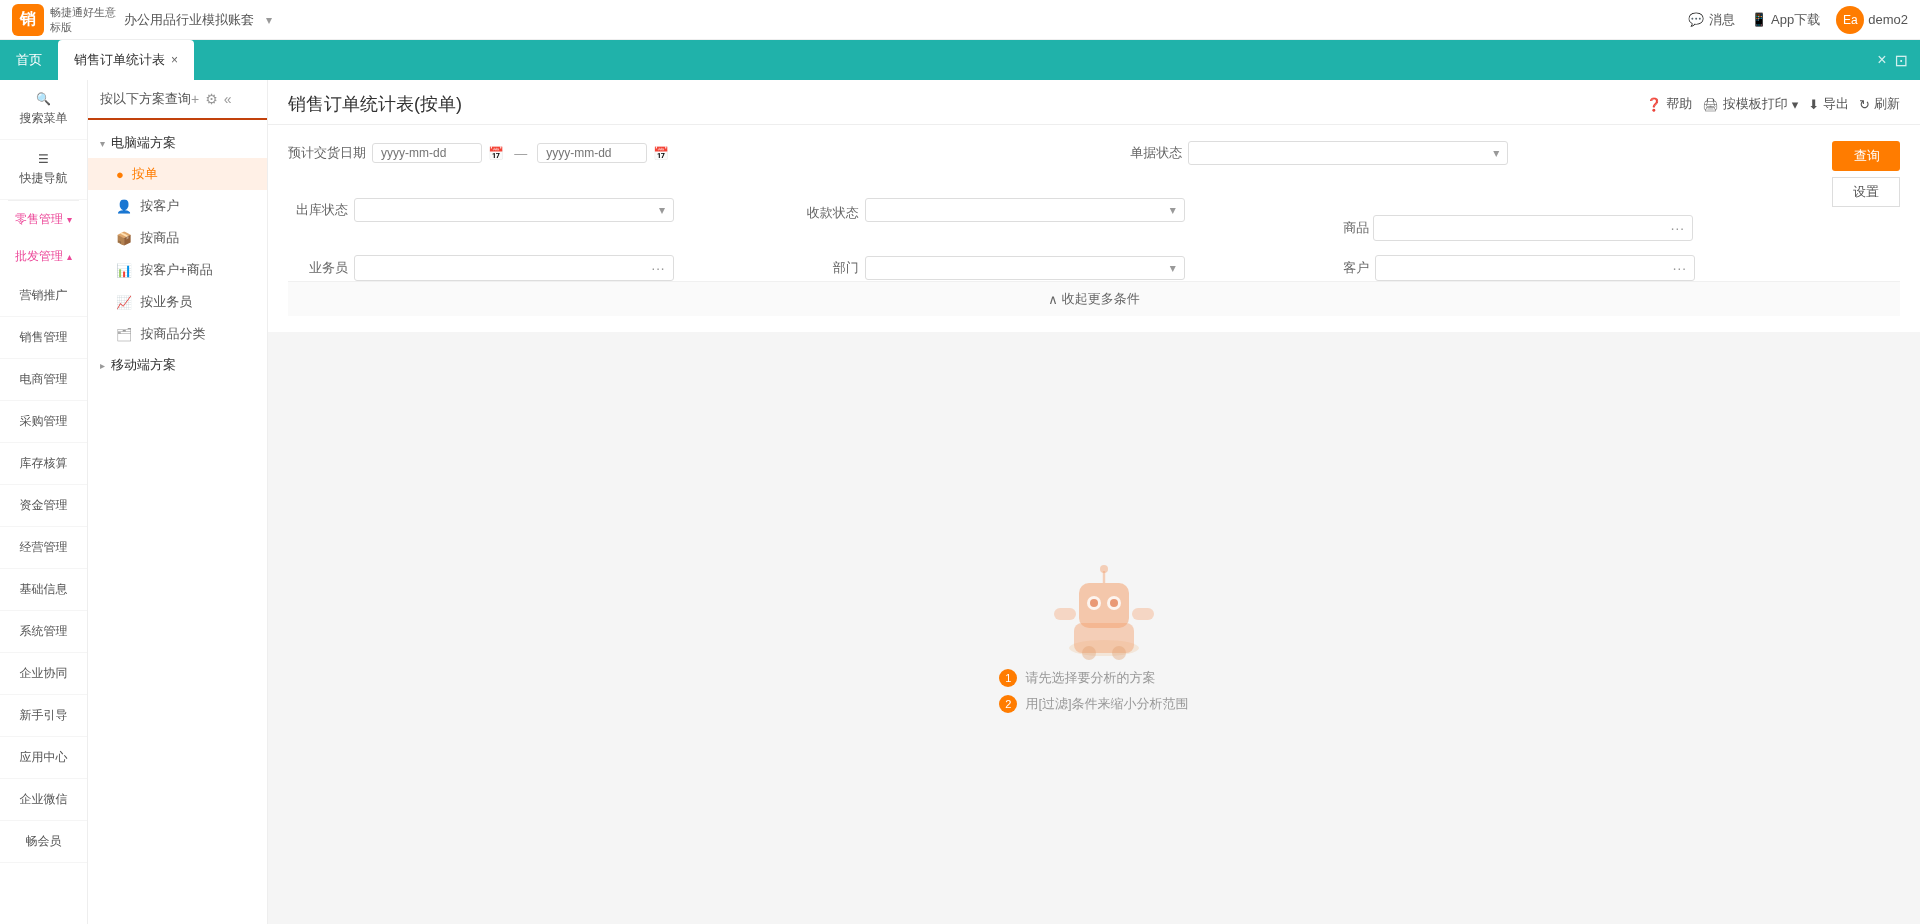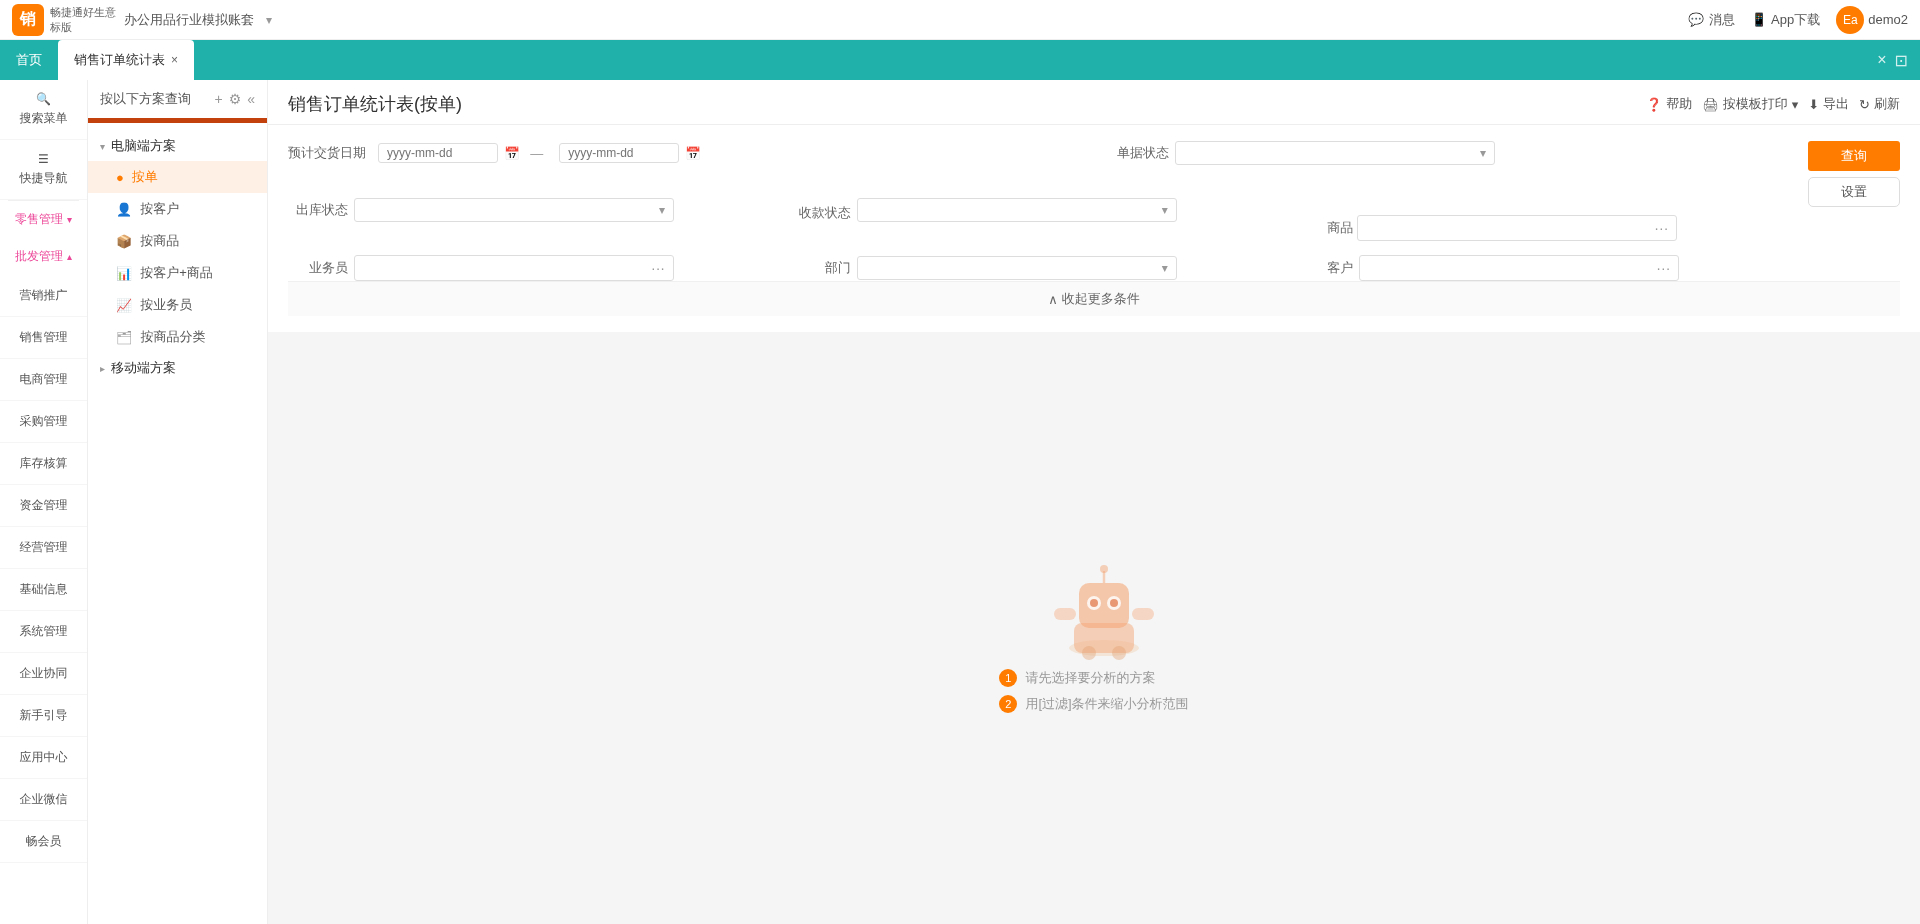--- a/index.html
+++ b/index.html
@@ -34,21 +34,21 @@
     .sidebar-item { padding: 12px 4px; text-align: center; cursor: pointer; color: #555; font-size: 12px; border-bottom: 1px solid #f5f5f5; display: flex; flex-direction: column; align-items: center; gap: 4px; }
     .sidebar-divider { height: 1px; background: #f0f0f0; margin: 0 8px; }
     .sidebar-group { font-size: 12px; color: #ec4899; padding: 10px 6px; text-align: center; cursor: pointer; display: flex; align-items: center; justify-content: center; gap: 4px; }
     .sidebar-group .arrow { font-size: 10px; }
 
     
     .content-area { flex: 1; display: flex; overflow: hidden; }
 
     
     .left-panel { width: 180px; background: #fff; border-right: 1px solid #eee; flex-shrink: 0; overflow-y: auto; }
-    .left-panel-header { display: flex; align-items: center; justify-content: space-between; padding: 10px 12px; border-bottom: 5px solid #c2410c; font-size: 13px; color: #333; }
+    .left-panel-header { display: flex; align-items: center; padding: 10px 12px; border-bottom: 2px solid #c2410c; font-size: 13px; color: #333; }
     .left-panel-title { font-size: 13px; color: #555; }
     .left-panel-actions { display: flex; gap: 6px; }
     .panel-action-btn { color: #999; cursor: pointer; font-size: 14px; }
     .tree-section { padding: 8px 0; }
     .tree-group { padding: 6px 12px; display: flex; align-items: center; gap: 6px; cursor: pointer; font-size: 13px; color: #333; }
     .tree-group .group-arrow { font-size: 10px; color: #999; }
     .tree-item { padding: 7px 12px 7px 28px; display: flex; align-items: center; gap: 8px; cursor: pointer; font-size: 13px; color: #555; }
     .tree-item.active { background: #fff0e6; color: #ff7c00; }
     .tree-item .item-icon { font-size: 13px; color: #999; }
     .tree-item.active .item-icon { color: #ff7c00; }
@@ -62,33 +62,33 @@
 
     
     .filter-area { padding: 16px 20px; background: #fff; margin-bottom: 2px; flex-shrink: 0; }
     .filter-row { display: flex; align-items: center; gap: 16px; margin-bottom: 14px; flex-wrap: wrap; }
     .filter-row:last-child { margin-bottom: 0; }
     .filter-label { font-size: 13px; color: #666; white-space: nowrap; min-width: 60px; text-align: right; }
     .filter-label-wide { min-width: 70px; }
     .date-quick-btns { display: flex; gap: 4px; align-items: center; }
     .date-btn { padding: 3px 8px; border: 1px solid #ddd; border-radius: 3px; background: #fff; cursor: pointer; font-size: 12px; color: #555; }
     .date-btn.active { background: #ff7c00; color: white; border-color: #ff7c00; border-radius: 10px; }
-    .date-input { padding: 2px 8px; border: 1px solid #ddd; border-radius: 3px; font-size: 12px; color: #999; width: 120px; margin-left: 6px; }
+    .date-input { padding: 2px 8px; border: 1px solid #ddd; border-radius: 3px; font-size: 12px; color: #999; width: 110px; }
     .filter-select { display: flex; align-items: center; border: 1px solid #ddd; border-radius: 3px; padding: 4px 8px; cursor: pointer; min-width: 200px; flex: 1; max-width: 320px; }
     .filter-select-text { flex: 1; color: #999; font-size: 13px; }
     .filter-select-arrow { color: #999; font-size: 12px; }
     .filter-dots { color: #999; font-size: 14px; cursor: pointer; }
     .filter-date-range { font-size: 12px; color: #999; margin-left: 4px; }
     .date-separator { color: #999; padding: 0 4px; }
 
     
     .collapse-bar { display: flex; align-items: center; justify-content: center; padding: 8px; border-top: 1px solid #f0f0f0; background: #fafafa; cursor: pointer; }
     .collapse-btn { display: flex; align-items: center; gap: 4px; color: #666; font-size: 13px; }
-    .btn-query { background: #ff7c00; color: white; border: none; padding: 6px 33px; border-radius: 3px; cursor: pointer; font-size: 13px; text-align: right; }
-    .btn-reset { background: #fff; color: #555; border: 1px solid #ddd; padding: 5px 20px; border-radius: 5px; cursor: pointer; font-size: 13px; }
+    .btn-query { background: #ff7c00; color: white; border: none; padding: 6px 20px; border-radius: 3px; cursor: pointer; font-size: 13px; text-align: right; }
+    .btn-reset { background: #fff; color: #555; border: 1px solid #ddd; padding: 5px 20px; border-radius: 0; cursor: pointer; font-size: 13px; }
 
     
     .empty-state { flex: 1; display: flex; flex-direction: column; align-items: center; justify-content: center; gap: 16px; padding: 40px; }
     .empty-icon { width: 100px; height: 100px; position: relative; }
     .empty-tips { display: flex; flex-direction: column; gap: 8px; }
     .empty-tip { display: flex; align-items: center; gap: 8px; color: #999; font-size: 13px; }
     .tip-num { width: 18px; height: 18px; border-radius: 50%; background: #ff7c00; color: white; font-size: 11px; display: flex; align-items: center; justify-content: center; flex-shrink: 0; }
 
     
     .section-sep { height: 8px; background: #f5f5f5; flex-shrink: 0; }

